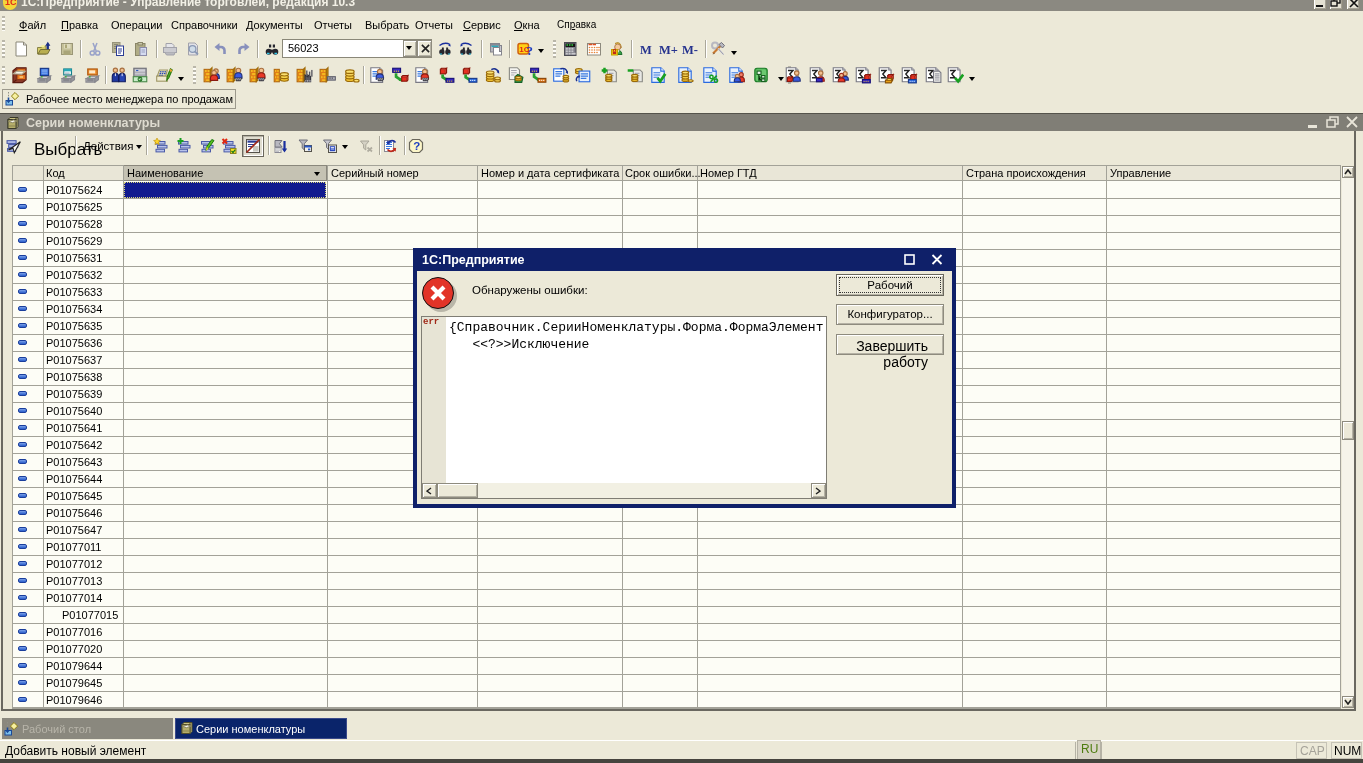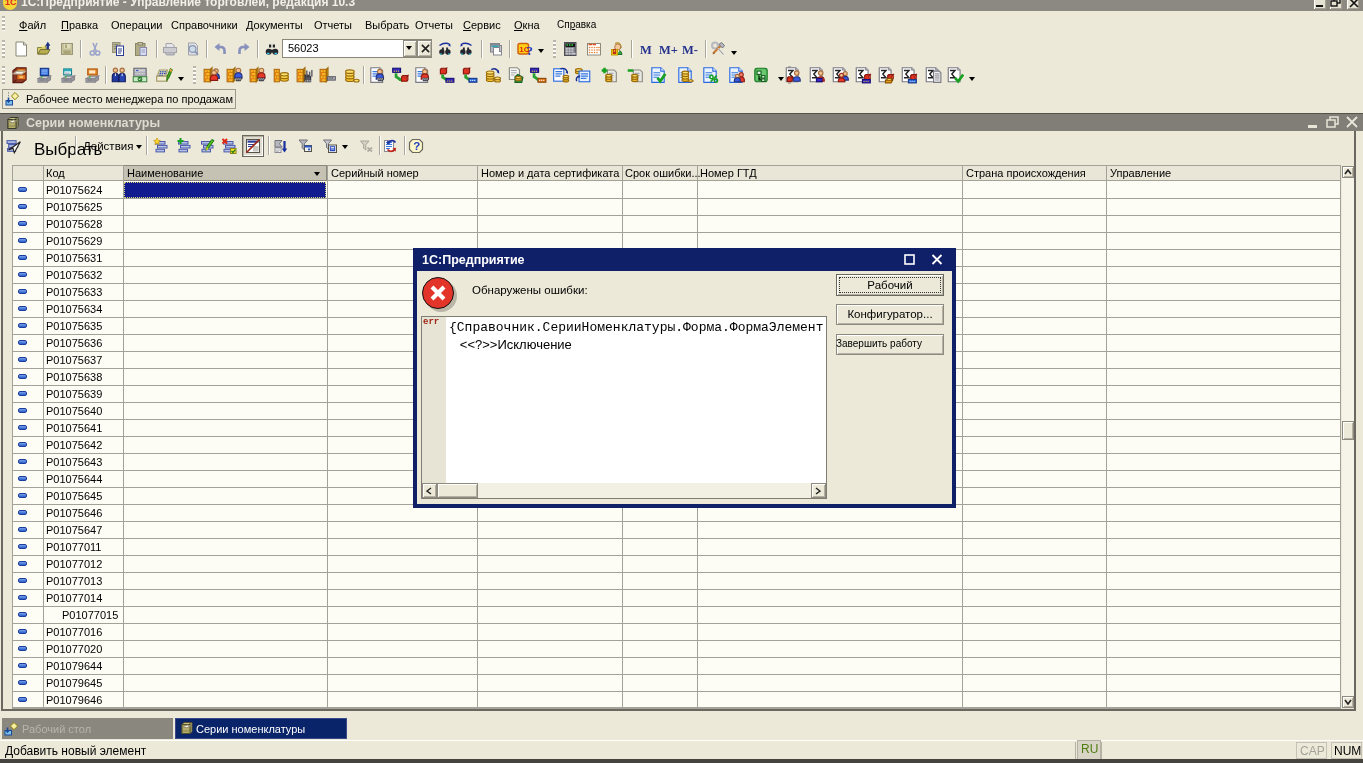--- a/index.html
+++ b/index.html
@@ -858,38 +858,38 @@
 <div class="a" style="left:425px;top:280px;width:32px;height:32px;border-radius:50%;background:#b9b6a8"></div>
 <div class="a" style="left:422px;top:277px;width:32px;height:32px;border-radius:50%;background:#e23428;border:1.5px solid #111"></div>
 <svg class="ic" style="left:429px;top:284px;width:18px;height:18px" viewBox="0 0 18 18">
     <path d="M3 3l12 12M15 3L3 15" stroke="#fff" stroke-width="4.2"></path>
   </svg>
 <div class="a" style="left:472px;top:284px;font-size:11.5px;color:#000">Обнаружены ошибки:</div>
 <div class="a" style="left:421px;top:316px;width:406px;height:183px;background:#fff;border:1px solid #7f7d74"></div>
 <div class="a" style="left:422px;top:317px;width:24px;height:166px;background:#e7e4d5"></div>
 <div class="a" style="left:423px;top:317px;font-family:'Liberation Mono',monospace;font-size:9px;font-weight:bold;color:#a02818">err</div>
 <div class="a" style="left:449px;top:320px;font-family:'Liberation Mono',monospace;font-size:13px;color:#000;white-space:nowrap;width:377px;overflow:hidden">{Справочник.СерииНоменклатуры.Форма.ФормаЭлемент</div>
-<div class="a" style="left:449px;top:337px;font-family:Liberation Sans, sans-serif;font-size:13px;color:#000;white-space:nowrap">&nbsp;&nbsp;&nbsp;&lt;&lt;?&gt;&gt;Исключение</div>
+<div class="a" style="left:449px;top:337px;font-family:Liberation Mono, monospace;font-size:13px;color:#000;white-space:nowrap">&nbsp;&nbsp;&nbsp;&lt;&lt;?&gt;&gt;Исключение</div>
 <div class="a" style="left:422px;top:483px;width:404px;height:15px;background:#f2f0e3"></div>
 <div class="a btn3" style="left:422px;top:483px;width:15px;height:15px"></div>
 <svg class="ic" style="left:426px;top:487px;width:6px;height:8px" viewBox="0 0 6 8">
     <path d="M5 1L1 4l4 3" fill="none" stroke="#222" stroke-width="1.4"></path>
   </svg>
 <div class="a btn3" style="left:437px;top:483px;width:41px;height:15px"></div>
 <div class="a btn3" style="left:811px;top:483px;width:15px;height:15px"></div>
 <svg class="ic" style="left:815px;top:487px;width:6px;height:8px" viewBox="0 0 6 8">
     <path d="M1 1l4 3-4 3" fill="none" stroke="#222" stroke-width="1.4"></path>
   </svg>
 <div class="a" style="left:836px;top:274px;width:108px;height:22px;background:#ece9d8;border:1px solid #6a675c;box-shadow:inset 1px 1px 0 #fff,inset -1px -1px 0 #b5b2a5;"></div>
 <div class="a" style="left:839px;top:277px;width:102px;height:16px;border:1px dotted #333"></div>
 <div class="a" style="left:836px;top:279px;width:108px;text-align:center;font-size:11.5px;color:#000">Рабочий</div>
 <div class="a" style="left:836px;top:304px;width:108px;height:21px;background:#ece9d8;border:1px solid #8e8b7e;box-shadow:inset 1px 1px 0 #fff,inset -1px -1px 0 #b5b2a5;"></div>
 <div class="a" style="left:836px;top:308px;width:108px;text-align:center;font-size:11.5px;color:#000">Конфигуратор...</div>
 <div class="a" style="left:836px;top:334px;width:108px;height:21px;background:#ece9d8;border:1px solid #8e8b7e;box-shadow:inset 1px 1px 0 #fff,inset -1px -1px 0 #b5b2a5;"></div>
-<div class="a" style="left:836px;top:338px;width:92px;text-align:left;font-size:10px;color:#000">Завершить работу</div>
+<div class="a" style="left:836px;top:338px;width:92px;text-align:right;font-size:14px;color:#000">Завершить работу</div>
 <div class="a" style="left:2px;top:718px;width:171px;height:21px;background:#8a887e"></div>
 <svg class="ic" style="left:4px;top:721px;width:16px;height:16px" viewBox="0 0 16 16">
     <path d="M3.5 1v5.5" stroke="#909086" stroke-dasharray="1.5 1.3"></path>
     <path d="M10 1.5l3.6 3.6-3.6 3.6-3.6-3.6z" fill="#f6f0a0" stroke="#8a7a10"></path>
     <rect x="1" y="9.5" width="6.5" height="4.5" fill="#7ec0ea" stroke="#1a4a9a"></rect>
     <path d="M3.5 6.5v4.2" stroke="#1a4a9a" stroke-width="1.6"></path>
     <path d="M1.3 9.2l2.2 3 2.2-3z" fill="#1a4a9a"></path>
   </svg>
 <div class="a" style="left:22px;top:723px;font-size:11px;color:#b8b5aa">Рабочий стол</div>
 <div class="a" style="left:175px;top:718px;width:172px;height:21px;background:#0a246a;border:1px solid #3a4a8a"></div>

